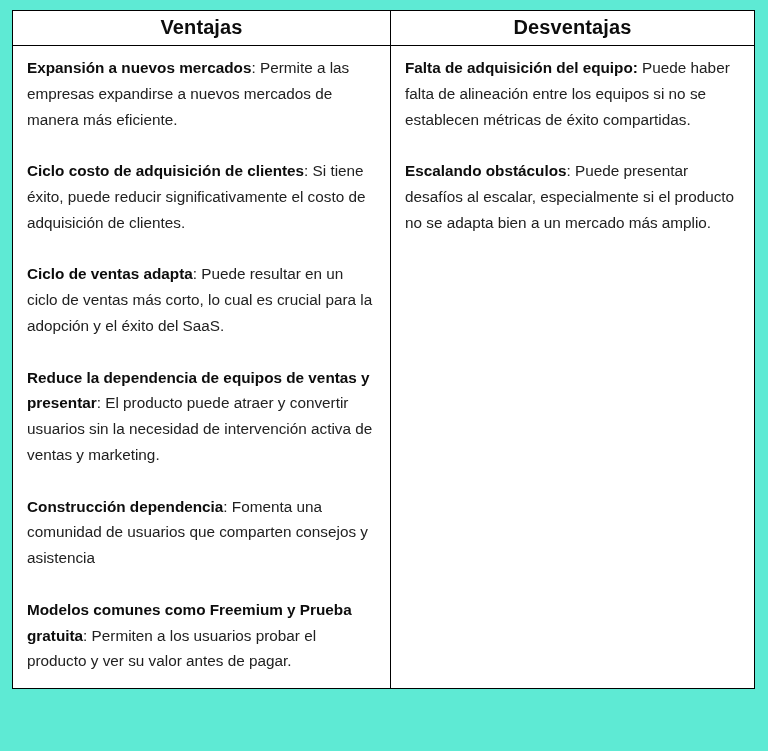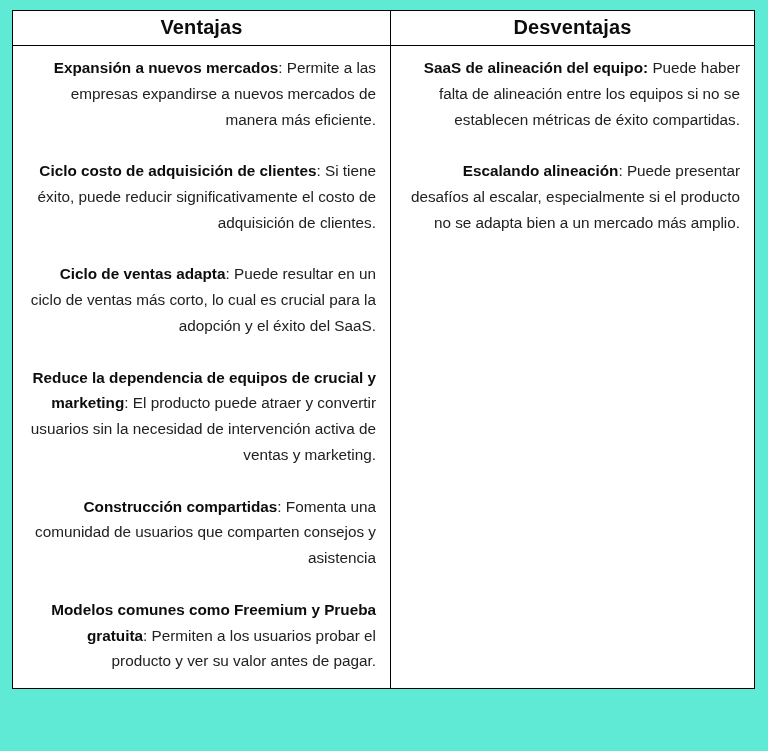--- a/index.html
+++ b/index.html
@@ -49,21 +49,20 @@
     line-height: 26px;
     padding: 3px 6px 5px 6px;
     letter-spacing: 0.1px;
     color: #0d0d0d;
   }
 
   .comparison-table tbody td {
     padding: 9px 14px 14px 14px;
     font-size: 15.3px;
     line-height: 25.8px;
-    text-align: right;
   }
 
   .entry {
     margin: 0 0 25.8px 0;
   }
   .entry:last-child {
     margin-bottom: 0;
   }
   .entry .term {
     font-weight: bold;
@@ -90,28 +89,28 @@
         <th>Desventajas</th>
       </tr>
     </thead>
     <tbody>
       <tr>
         <td class="cell">
           <div class="entry-list">
               <p class="entry"><span class="term">Expansión a nuevos mercados</span><span class="desc">: Permite a las empresas expandirse a nuevos mercados de manera más eficiente.</span></p>
               <p class="entry"><span class="term">Ciclo costo de adquisición de clientes</span><span class="desc">: Si tiene éxito, puede reducir significativamente el costo de adquisición de clientes.</span></p>
               <p class="entry"><span class="term">Ciclo de ventas adapta</span><span class="desc">: Puede resultar en un ciclo de ventas más corto, lo cual es crucial para la adopción y el éxito del SaaS.</span></p>
-              <p class="entry"><span class="term">Reduce la dependencia de equipos de crucial y marketing</span><span class="desc">: El producto puede atraer y convertir usuarios sin la necesidad de intervención activa de ventas y marketing.</span></p>
-              <p class="entry"><span class="term">Construcción compartidas</span><span class="desc">: Fomenta una comunidad de usuarios que comparten consejos y asistencia</span></p>
+              <p class="entry"><span class="term">Reduce la dependencia de equipos de ventas y presentar</span><span class="desc">: El producto puede atraer y convertir usuarios sin la necesidad de intervención activa de ventas y marketing.</span></p>
+              <p class="entry"><span class="term">Construcción dependencia</span><span class="desc">: Fomenta una comunidad de usuarios que comparten consejos y asistencia</span></p>
               <p class="entry"><span class="term">Modelos comunes como Freemium y Prueba gratuita</span><span class="desc">: Permiten a los usuarios probar el producto y ver su valor antes de pagar.</span></p>
             </div>
         </td>
         <td class="cell">
           <div class="entry-list">
-              <p class="entry"><span class="term">SaaS de alineación del equipo:</span><span class="desc"> Puede haber falta de alineación entre los equipos si no se establecen métricas de éxito compartidas.</span></p>
-              <p class="entry"><span class="term">Escalando alineación</span><span class="desc">: Puede presentar desafíos al escalar, especialmente si el producto no se adapta bien a un mercado más amplio.</span></p>
+              <p class="entry"><span class="term">Falta de adquisición del equipo:</span><span class="desc"> Puede haber falta de alineación entre los equipos si no se establecen métricas de éxito compartidas.</span></p>
+              <p class="entry"><span class="term">Escalando obstáculos</span><span class="desc">: Puede presentar desafíos al escalar, especialmente si el producto no se adapta bien a un mercado más amplio.</span></p>
             </div>
         </td>
       </tr>
     </tbody>
   </table>
 
 </div>
 
 </body></html>

